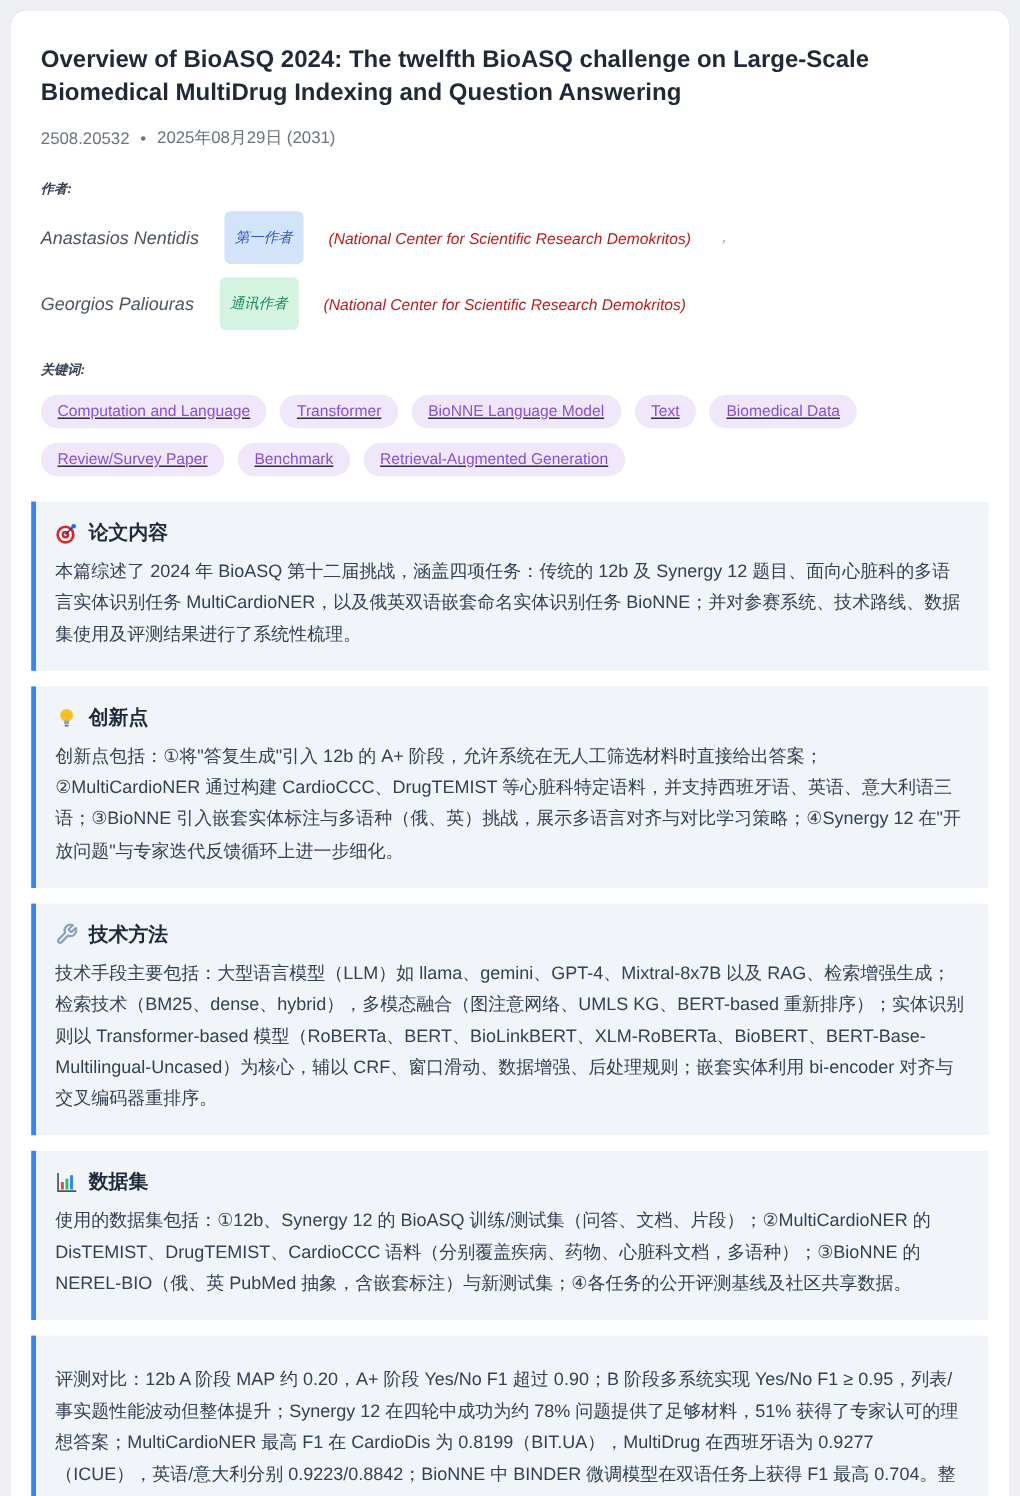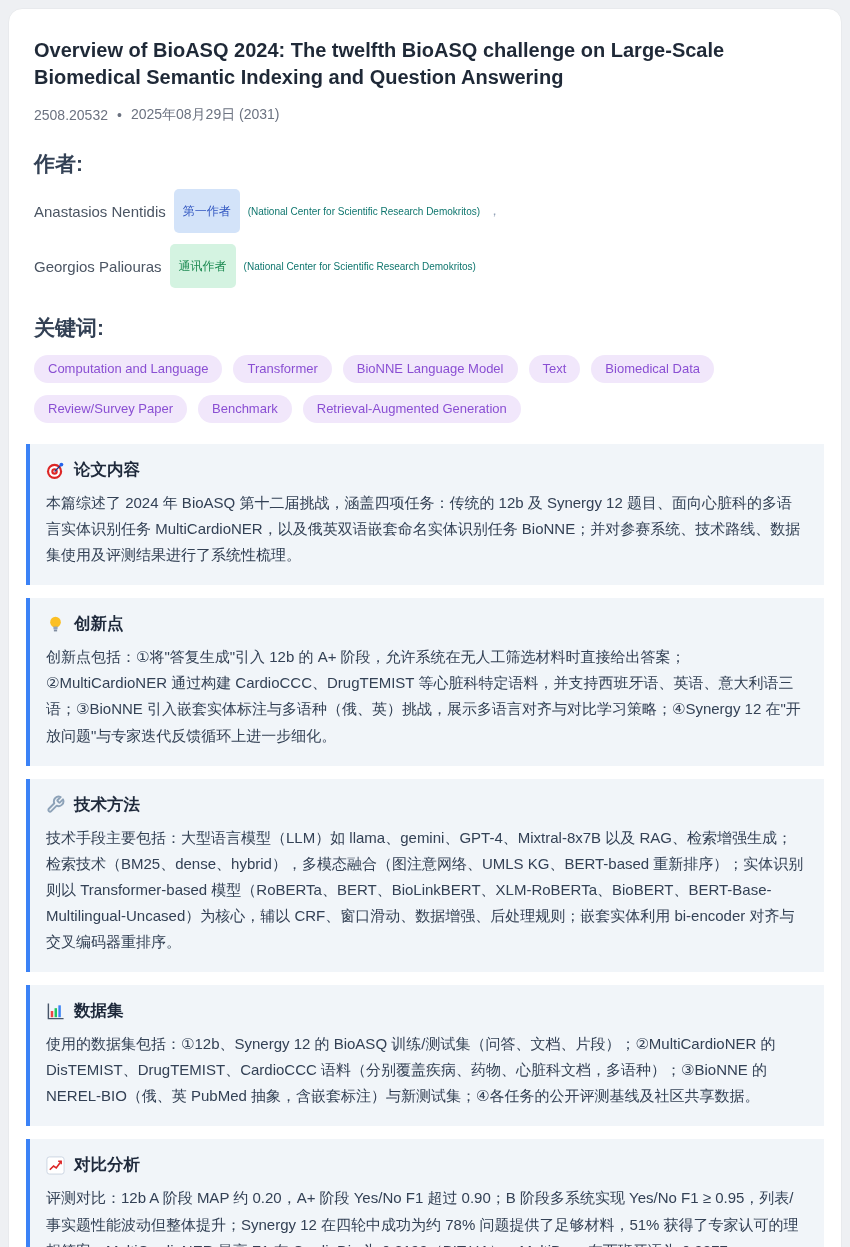--- a/index.html
+++ b/index.html
@@ -29,50 +29,53 @@
   .meta {
     margin: 15px 0 0 8px;
     display: flex;
     align-items: center;
     gap: 9px;
     font-size: 14px;
     color: #6b7280;
   }
   .block-label {
     margin: 26px 0 0 8px;
-    font-size: 21px;
+    font-size: 11px;
     font-weight: 700;
     color: #334155;
+    font-style: italic;
   }
   .author-row {
     margin: 11px 0 0 8px;
     display: flex;
     align-items: center;
     flex-wrap: wrap;
-    gap: 8px;
+    gap: 21px;
     font-size: 15px;
     color: #4b5563;
+    font-style: italic;
   }
   .badge {
     font-size: 12px;
     line-height: 1;
     padding: 16px 9px;
     border-radius: 5px;
     font-weight: 500;
   }
   .badge.first  { background: #d3e3f9; color: #3056c0; }
   .badge.corr   { background: #d4f3e1; color: #1d8a52; text-align: center; }
-  .affiliation  { font-size: 10px; color: #0f766e; }
+  .affiliation  { font-size: 13px; color: #b91c1c; }
   .author-suffix{ font-size: 13px; color: #94a3b8; }
   .keywords-wrap {
     margin: 13px 0 0 8px;
     display: flex;
     flex-wrap: wrap;
     gap: 12px 11px;
     max-width: 800px;
+    text-decoration: underline;
   }
   .pill {
     background: #f1e7fb;
     color: #8a4fd3;
     font-size: 13px;
     line-height: 1;
     padding: 7px 14px 8px;
     border-radius: 9999px;
     white-space: nowrap;
   }
@@ -106,21 +109,21 @@
     font-size: 15px;
     color: #334155;
     line-height: 1.74;
   }
 </style>
 </head>
 <body>
 
 <div class="paper-card">
 
-  <h1 class="title">Overview of BioASQ 2024: The twelfth BioASQ challenge on Large-Scale Biomedical Semantic Indexing and Question Answering</h1>
+  <h1 class="title">Overview of BioASQ 2024: The twelfth BioASQ challenge on Large-Scale Biomedical MultiDrug Indexing and Question Answering</h1>
 
   <div class="meta">
     <span>2508.20532</span>
     <span>•</span>
     <span>2025年08月29日 (2031)</span>
   </div>
 
   <div class="block-label">作者:</div>
 
   <div class="author-row">
@@ -203,28 +206,18 @@
               <rect x="9" y="6.5" width="2.6" height="9.5" fill="#22c55e"></rect>
               <rect x="13" y="3.5" width="2.6" height="12.5" fill="#3b82f6"></rect>
             </svg>
         </span>
         <h2>数据集</h2>
       </div>
       <p>使用的数据集包括：①12b、Synergy 12 的 BioASQ 训练/测试集（问答、文档、片段）；②MultiCardioNER 的 DisTEMIST、DrugTEMIST、CardioCCC 语料（分别覆盖疾病、药物、心脏科文档，多语种）；③BioNNE 的 NEREL-BIO（俄、英 PubMed 抽象，含嵌套标注）与新测试集；④各任务的公开评测基线及社区共享数据。</p>
     </section>
 
     <section class="sec">
-      <div class="sec-head">
-        <span class="sec-icon">
-          <svg viewBox="0 0 20 20">
-              <rect x="1" y="1" width="18" height="18" rx="2.5" fill="#ffffff" stroke="#cbd5e1"></rect>
-              <path d="M4 14.5 L8 10.5 L10.8 12.5 L16 5.5" stroke="#dc2626" stroke-width="1.7" fill="none"></path>
-              <path d="M12.8 5.5 h3.2 v3.2" stroke="#dc2626" stroke-width="1.5" fill="none"></path>
-            </svg>
-        </span>
-        <h2>对比分析</h2>
-      </div>
       <p>评测对比：12b A 阶段 MAP 约 0.20，A+ 阶段 Yes/No F1 超过 0.90；B 阶段多系统实现 Yes/No F1 ≥ 0.95，列表/事实题性能波动但整体提升；Synergy 12 在四轮中成功为约 78% 问题提供了足够材料，51% 获得了专家认可的理想答案；MultiCardioNER 最高 F1 在 CardioDis 为 0.8199（BIT.UA），MultiDrug 在西班牙语为 0.9277（ICUE），英语/意大利分别 0.9223/0.8842；BioNNE 中 BINDER 微调模型在双语任务上获得 F1 最高 0.704。整体来看，各新任务表现均接近或超越过去年份的基准，体现技术持续进步。</p>
     </section>
 
   </div>
 
 </div>
 
 </body></html>

